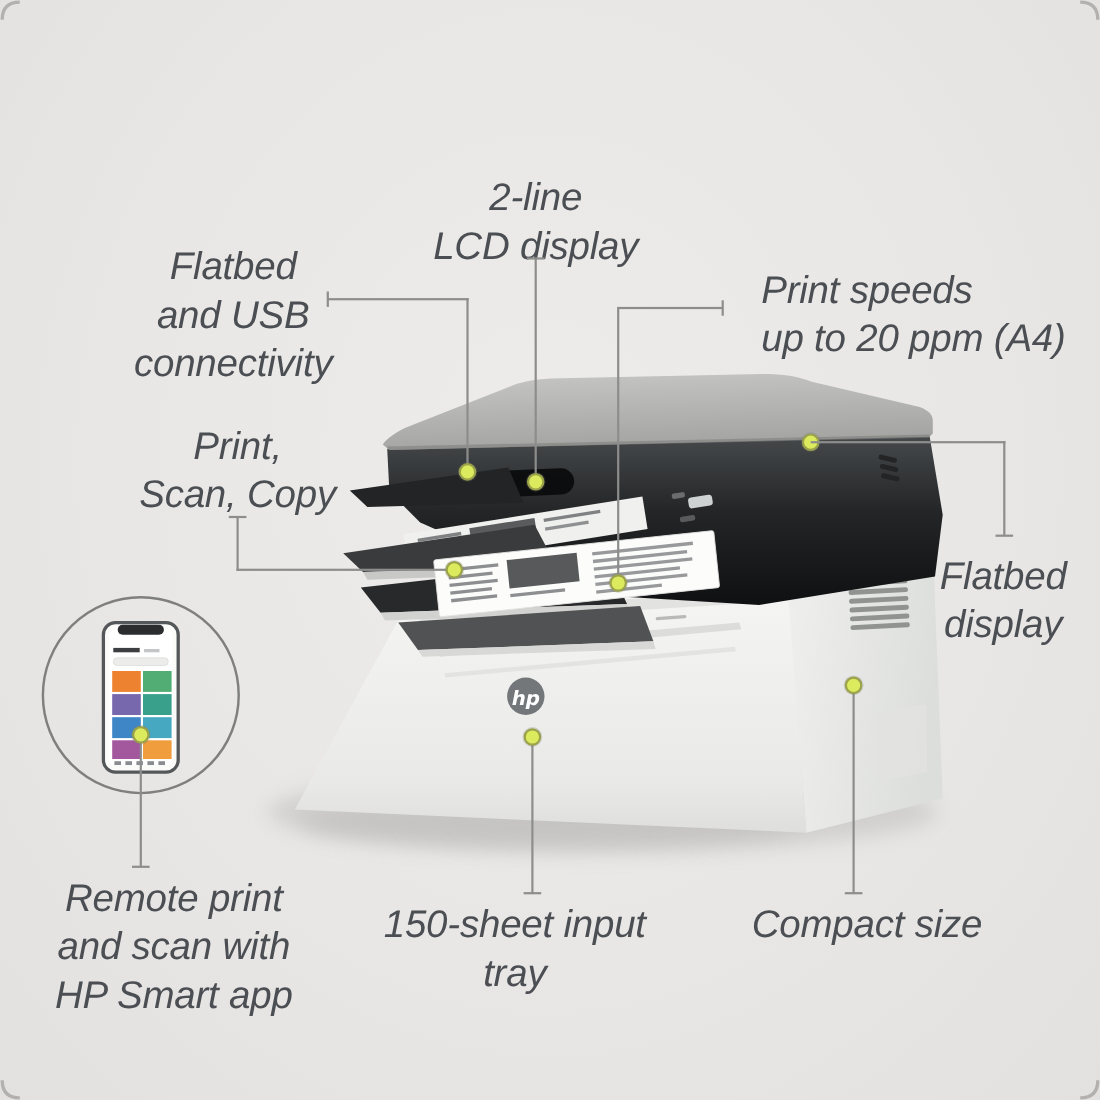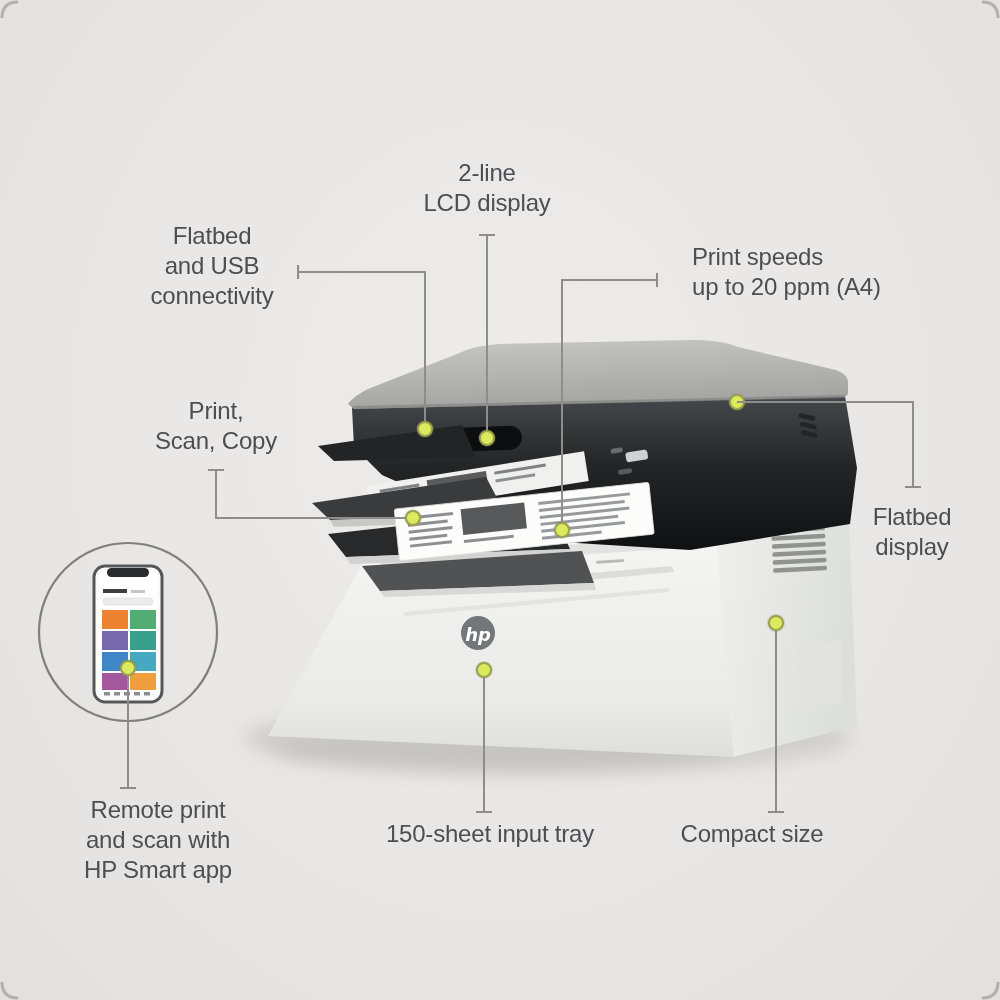--- a/index.html
+++ b/index.html
@@ -7,21 +7,21 @@
     width:1000px;height:1000px;
     font-family:"Liberation Sans","DejaVu Sans",sans-serif;
     background:#e8e7e5;
   }
   #canvas{
     position:relative;width:1000px;height:1000px;overflow:hidden;
     background:radial-gradient(ellipse at 50% 42%, #edecea 0%, #e8e7e5 55%, #e2e1df 100%);
   }
   .label{
     position:absolute;white-space:pre-line;
-    font-size:24px;line-height:1.26;color:#4b4e53;letter-spacing:-0.2px;
+    font-size:35px;line-height:1.26;color:#4b4e53;letter-spacing:-0.2px;font-style:italic;
   }
   .center{text-align:center;}
   .line{position:absolute;background:#8d8d8c;}
   .dot{
     position:absolute;width:16px;height:16px;border-radius:50%;
     background:#dcea5e;border:2.5px solid #9aa24a;box-sizing:border-box;
     transform:translate(-50%,-50%);
     box-shadow:0 0 0 1px rgba(120,120,110,.25);
   }
   svg{position:absolute;left:0;top:0;}
@@ -194,21 +194,21 @@
   <div>
     <div class="label" style="left:692px;top:242px;width:280px;">Print speeds
 up to 20 ppm (A4)</div>
     <div class="line" style="left:656px;top:273px;width:2px;height:14px;"></div>
     <div class="line" style="left:562px;top:279px;width:95px;height:2px;"></div>
     <div class="line" style="left:561px;top:279px;width:2px;height:250px;"></div>
     <div class="dot" style="left:562px;top:530px;"></div>
   </div>
 
   <div>
-    <div class="label center" style="left:96px;top:396px;width:240px;">Print,
+    <div class="label center" style="left:96px;top:384px;width:240px;">Print,
 Scan, Copy</div>
     <div class="line" style="left:208px;top:469px;width:16px;height:2px;"></div>
     <div class="line" style="left:215px;top:470px;width:2px;height:49px;"></div>
     <div class="line" style="left:215px;top:517px;width:193px;height:2px;"></div>
     <div class="dot" style="left:413px;top:518px;"></div>
   </div>
 
   <div>
     <div class="dot" style="left:737px;top:402px;"></div>
     <div class="line" style="left:737px;top:401px;width:177px;height:2px;"></div>
@@ -224,23 +224,23 @@
     <div class="dot" style="left:128px;top:668px;"></div>
     <div class="label center" style="left:38px;top:795px;width:240px;">Remote print
 and scan with
 HP Smart app</div>
   </div>
 
   <div>
     <div class="line" style="left:483px;top:670px;width:2px;height:142px;"></div>
     <div class="line" style="left:476px;top:811px;width:16px;height:2px;"></div>
     <div class="dot" style="left:484px;top:670px;"></div>
-    <div class="label center" style="left:340px;top:819px;width:300px;">150-sheet input tray</div>
+    <div class="label center" style="left:318px;top:819px;width:300px;">150-sheet input tray</div>
   </div>
 
   <div>
     <div class="line" style="left:775px;top:623px;width:2px;height:189px;"></div>
     <div class="line" style="left:768px;top:811px;width:16px;height:2px;"></div>
     <div class="dot" style="left:776px;top:623px;"></div>
-    <div class="label center" style="left:632px;top:819px;width:240px;">Compact size</div>
+    <div class="label center" style="left:653px;top:819px;width:240px;text-align:right;">Compact size</div>
   </div>
 
 </div>
 
 </body></html>

